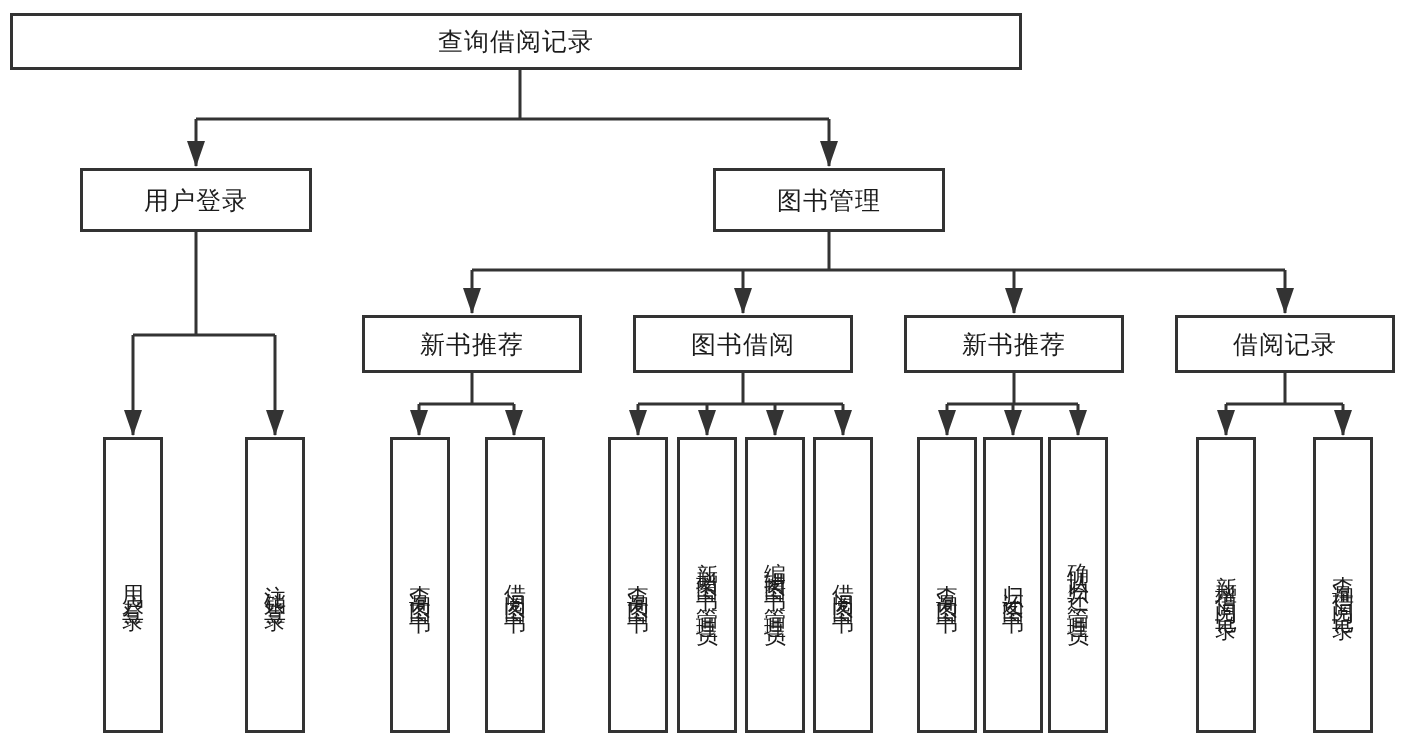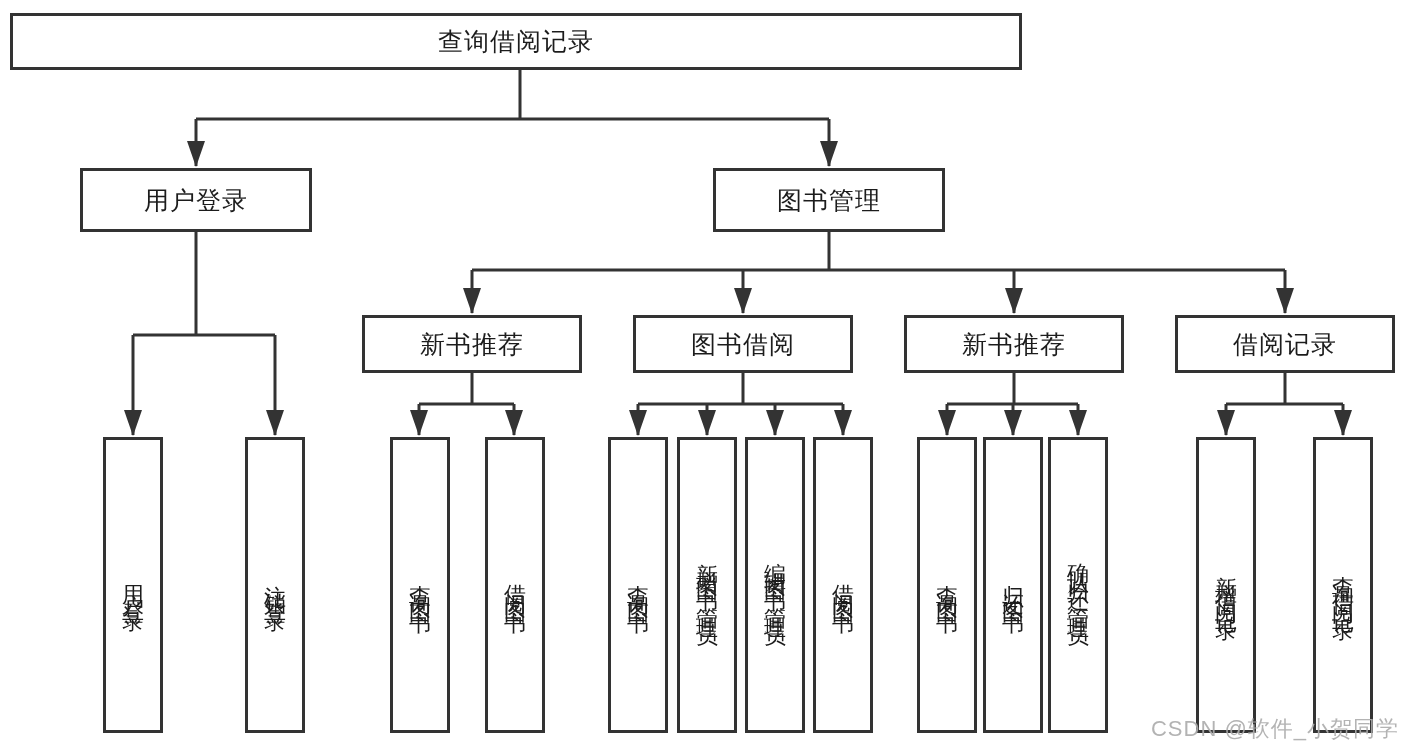--- a/index.html
+++ b/index.html
@@ -136,15 +136,14 @@
     <span class="vtext">确认归还（管理员）</span>
   </div>
 
   <div class="node leaf lf12">
     <span class="vtext">新增借阅记录</span>
   </div>
   <div class="node leaf lf13">
     <span class="vtext">查询借阅记录</span>
   </div>
 
-  <div class="watermark">CSDN @软件_小贺同学</div>
 
 </div>
 
 </body></html>

